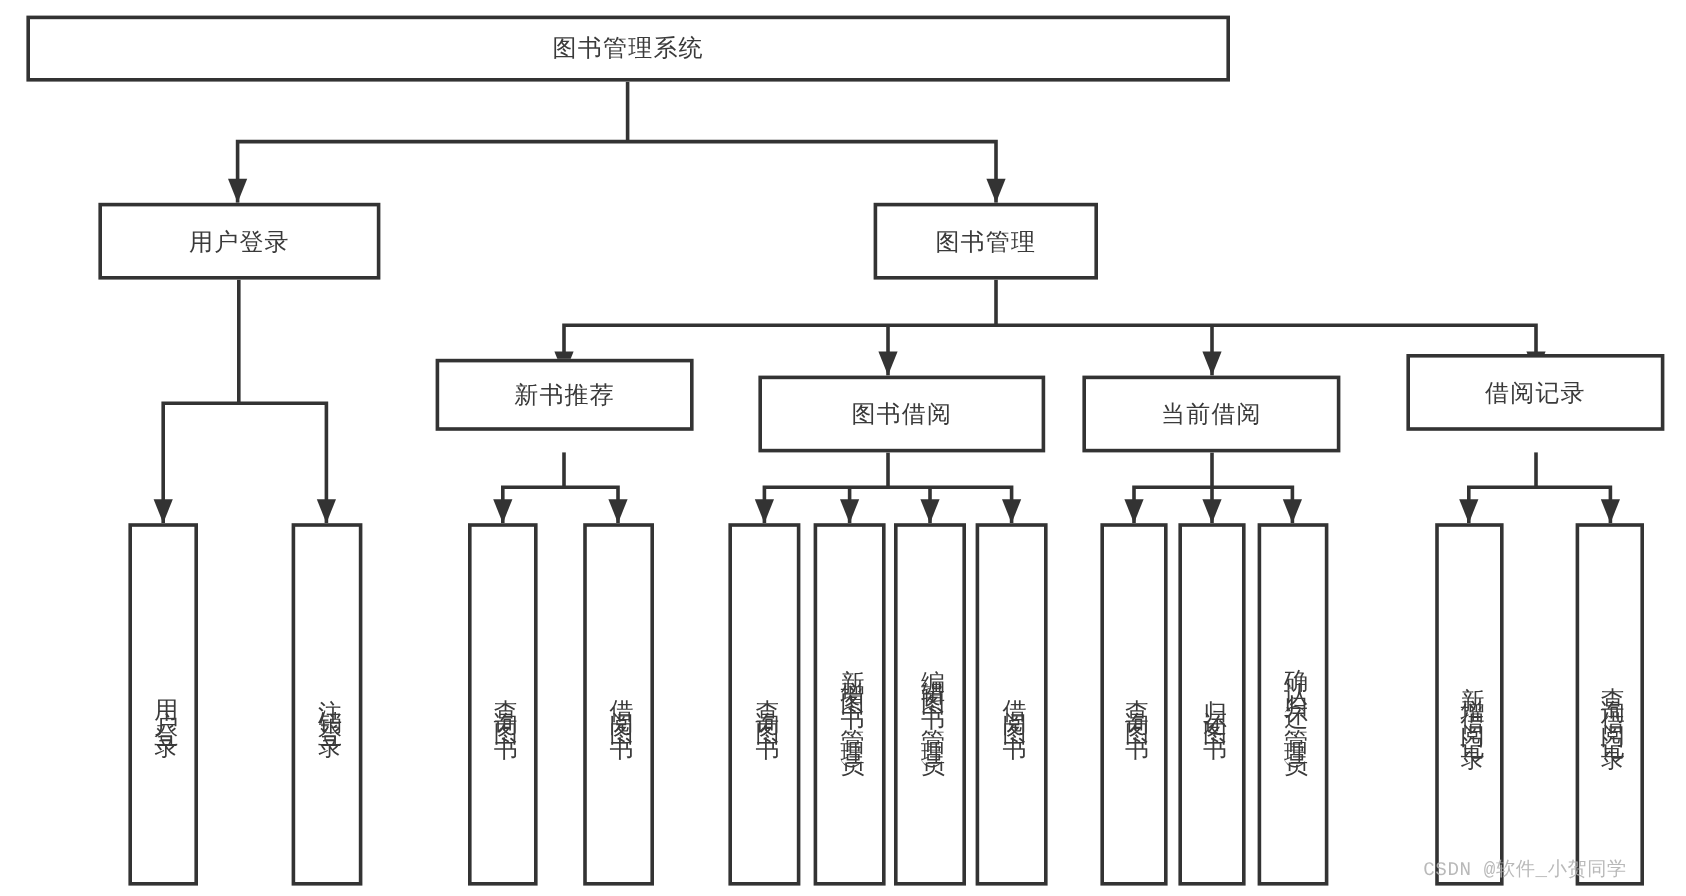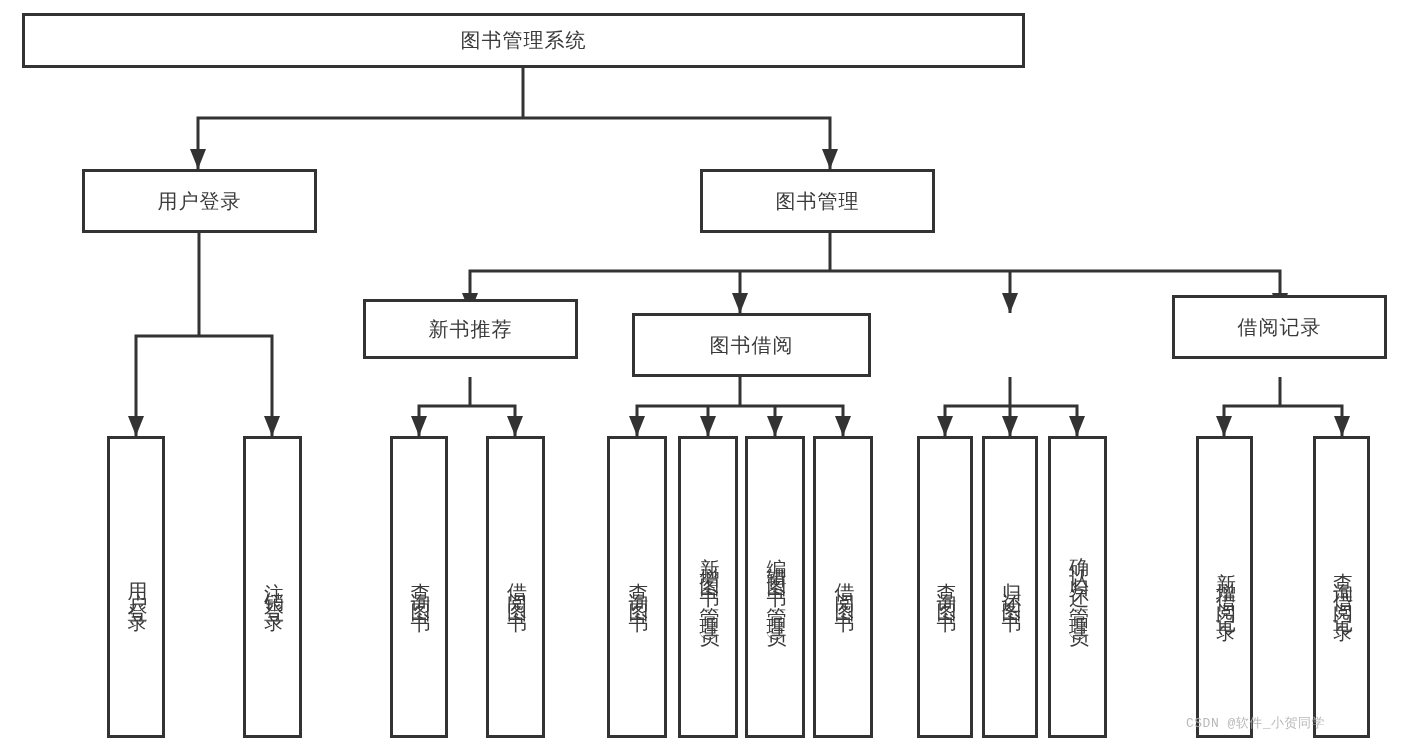--- a/index.html
+++ b/index.html
@@ -30,21 +30,21 @@
   .hbox .lbl{
     font-size:20px;color:var(--text);white-space:nowrap;letter-spacing:1px;
   }
   .vbox .lbl{
     writing-mode:vertical-rl;text-orientation:mixed;
     font-size:20px;color:var(--text);
     letter-spacing:10px;line-height:1;
   }
   .watermark{
     position:absolute;left:1186px;top:714px;
-    font-size:13px;color:var(--watermark);
+    font-size:16px;color:var(--watermark);
     white-space:nowrap;z-index:2;opacity:0.9;
     letter-spacing:0.5px;
   }
 </style>
 </head>
 <body>
 
 <div class="canvas">
 
   <svg class="connectors" width="1405" height="747" viewBox="0 0 1405 747" aria-hidden="true">
@@ -96,29 +96,32 @@
     <path class="arrow" d="M1334 416 L1350 416 L1342 436 Z"></path>
   </svg>
 
   <div class="hbox" style="left:22px;top:13px;width:1003px;height:55px">
     <span class="lbl">图书管理系统</span>
   </div>
 
   <div class="hbox" style="left:82px;top:169px;width:235px;height:64px">
     <span class="lbl">用户登录</span>
   </div>
-  <div class="hbox" style="left:700px;top:169px;width:235px;height:64px">
+  <div class="hbox" style="left:728px;top:169px;width:187px;height:64px">
     <span class="lbl">图书管理</span>
   </div>
 
   <div class="hbox" style="left:363px;top:299px;width:215px;height:60px">
     <span class="lbl">新书推荐</span>
   </div>
   <div class="hbox" style="left:632px;top:313px;width:239px;height:64px">
     <span class="lbl">图书借阅</span>
+  </div>
+  <div class="hbox" style="left:902px;top:313px;width:215px;height:64px">
+    <span class="lbl">当前借阅</span>
   </div>
   <div class="hbox" style="left:1172px;top:295px;width:215px;height:64px">
     <span class="lbl">借阅记录</span>
   </div>
 
   <div class="vbox" style="left:107px;top:436px;width:58px;height:302px">
     <span class="lbl">用户登录</span>
   </div>
   <div class="vbox" style="left:243px;top:436px;width:59px;height:302px">
     <span class="lbl">注销登录</span>

